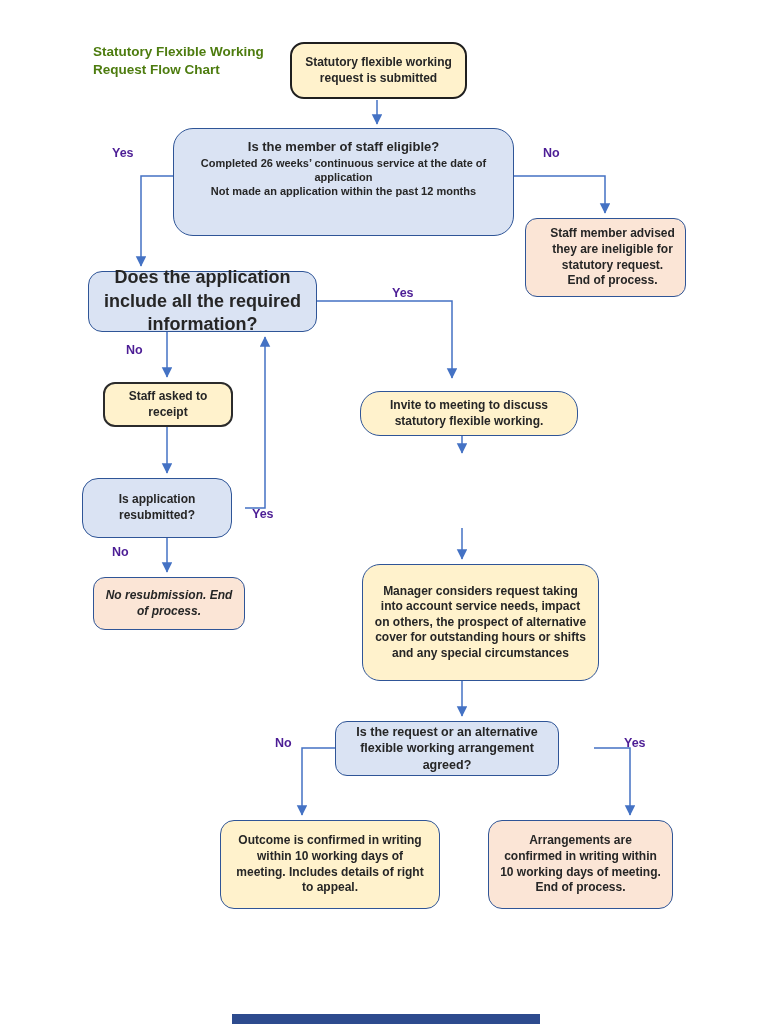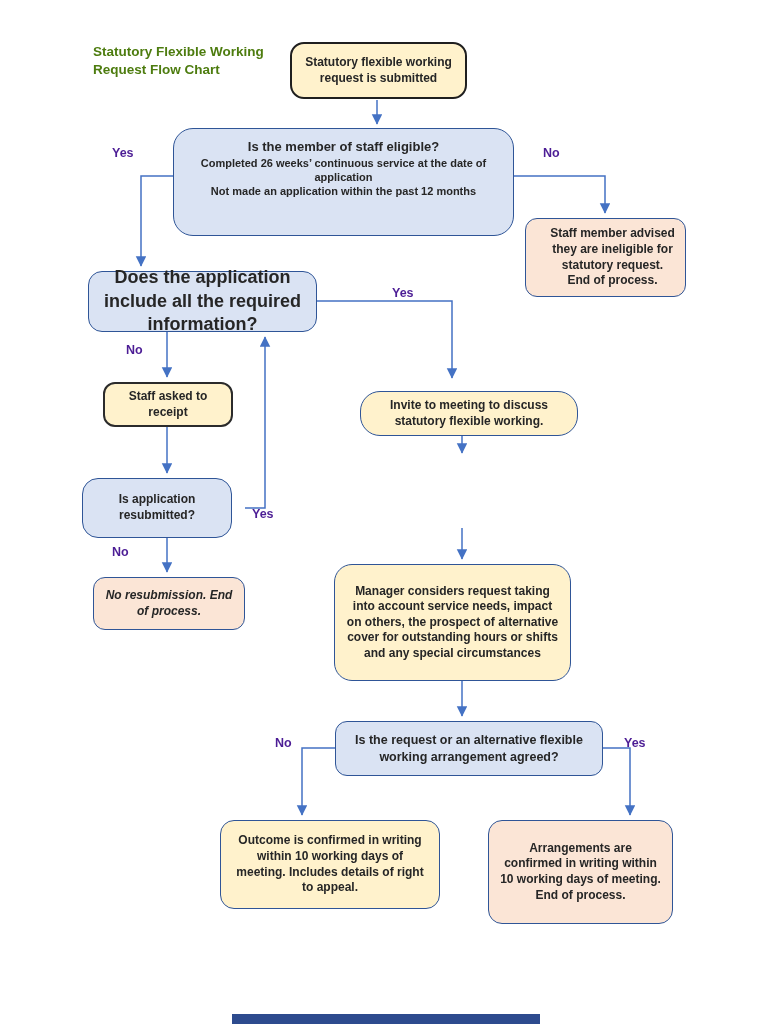--- a/index.html
+++ b/index.html
@@ -32,24 +32,24 @@
   .n-eligible     { left:173px; top:128px; width:341px; height:108px; border-radius:20px; justify-content:flex-start; padding:10px 4px; }
   .n-eligible .q  { font-size:13px; }
   .n-eligible .sub{ font-size:11px; }
   .n-ineligible   { left:525px; top:218px; width:161px; height:79px;  border-radius:12px; font-size:12px;padding-left:24px; }
   .n-complete     { left:88px;  top:271px; width:229px; height:61px;  border-radius:14px; font-size:18px; }
   .n-resubmit     { left:103px; top:382px; width:130px; height:45px;  border-radius:12px; }
   .n-resubmitted  { left:82px;  top:478px; width:150px; height:60px;  border-radius:16px; }
   .n-noresub      { left:93px;  top:577px; width:152px; height:53px;  border-radius:12px;font-style:italic; }
   .n-invite       { left:360px; top:383px; width:218px; height:45px;  border-radius:20px;margin-top:8px; }
   .n-meeting      { left:360px; top:458px; width:210px; height:70px;  border-radius:16px; }
-  .n-manager      { left:334px; top:564px; width:237px; height:117px; border-radius:18px; }
-  .n-agreed       { left:335px; top:721px; width:268px; height:55px;  border-radius:12px; font-size:12.5px; }
+  .n-manager      { left:362px; top:564px; width:237px; height:117px; border-radius:18px; }
+  .n-agreed       { left:335px; top:721px; width:224px; height:55px;  border-radius:12px; font-size:12.5px; }
   .n-outcome      { left:220px; top:820px; width:220px; height:89px;  border-radius:14px; }
-  .n-arrangements { left:488px; top:820px; width:185px; height:104px;  border-radius:14px; }
+  .n-arrangements { left:488px; top:820px; width:185px; height:89px;  border-radius:14px; }
 
   .edge-label {
     position:absolute; font-size:12.5px; font-weight:bold; color:#4c1d95;
   }
   .l-eligible-yes    { left:112px; top:146px; }
   .l-eligible-no     { left:543px; top:146px; }
   .l-complete-no     { left:126px; top:343px; }
   .l-complete-yes    { left:392px; top:286px; }
   .l-resubmitted-yes { left:252px; top:507px; }
   .l-resubmitted-no  { left:112px; top:545px; }

